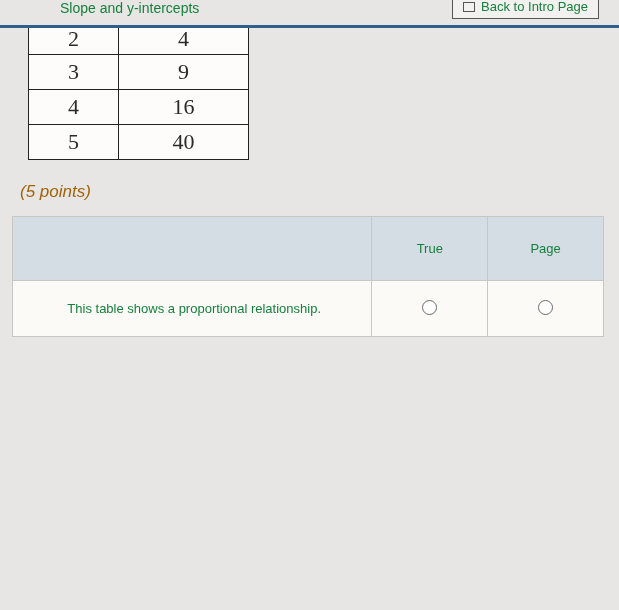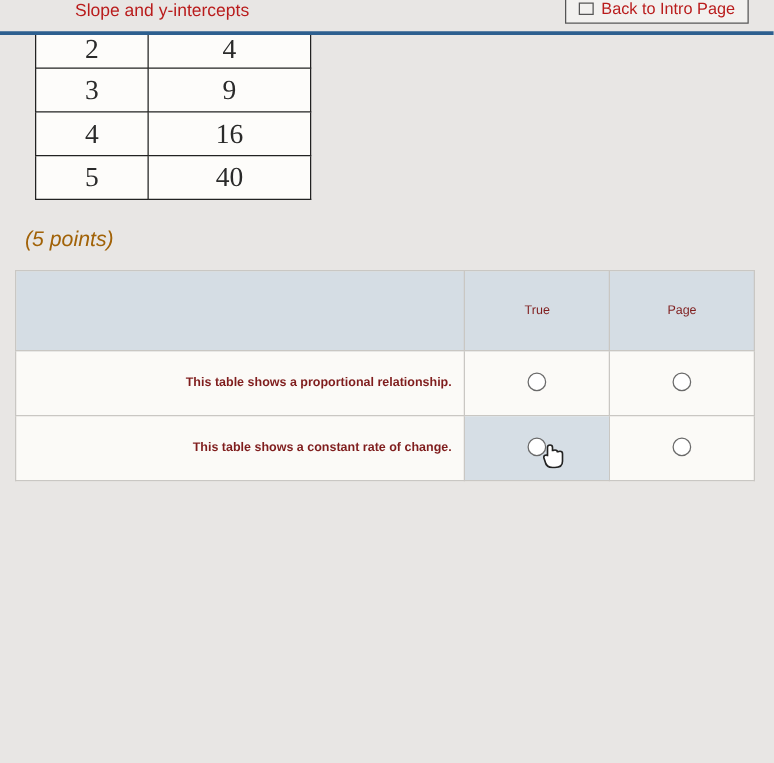--- a/index.html
+++ b/index.html
@@ -12,21 +12,21 @@
     height: 610px;
     overflow: hidden;
     color: #2a2a2a;
   }
   .top-bar {
     display: flex;
     align-items: flex-start;
     justify-content: space-between;
     padding: 0 20px 4px 60px;
     font-size: 14px;
-    color: #b91c1c;
+    color: #15803d;
   }
   .top-title { padding-top: 0; }
   .intro-btn {
     border: 1.5px solid #555;
     padding: 2px 10px 4px 10px;
     font-size: 13px;
     display: flex;
     align-items: center;
     gap: 6px;
     background: #f2f1ef;
@@ -68,33 +68,33 @@
   }
 
   .tf-grid {
     margin: 0 12px 0 12px;
     border-collapse: collapse;
     width: 592px;
     background: #fbfaf7;
   }
   .tf-grid th, .tf-grid td {
     border: 1px solid #c9c7c3;
-    font-size: 10px;
-    color: #7f1d1d;
+    font-size: 13px;
+    color: #15803d;
   }
   .tf-grid thead th {
     background: #d5dde4;
     font-weight: normal;
     height: 64px;
   }
   .tf-grid thead th.stmt-head { background: #d5dde4; }
   .tf-grid tbody td.stmt {
-    text-align: right;
+    text-align: center;
     padding: 20px 10px 20px 14px;
-    font-weight: 700;
+    font-weight: 400;
     width: 360px;
   }
   .tf-grid tbody td.opt {
     text-align: center;
     width: 116px;
     position: relative;
   }
   .radio {
     width: 15px; height: 15px;
     border: 1.5px solid #6a6a6a;
@@ -153,26 +153,14 @@
       <th>True</th>
       <th>Page</th>
     </tr>
   </thead>
   <tbody>
     <tr>
       <td class="stmt">This table shows a proportional relationship.</td>
       <td class="opt"><span class="radio"></span></td>
       <td class="opt"><span class="radio"></span></td>
     </tr>
-    <tr>
-      <td class="stmt">This table shows a constant rate of change.</td>
-      <td class="opt hover-cell">
-        <span class="radio"></span>
-        <span class="cursor">
-          <svg width="18" height="20" viewBox="0 0 18 20">
-            <path d="M4 10 L4 3 Q4 1 6 1 Q8 1 8 3 L8 6 Q8 5 10 5 Q12 5 12 7 Q12 6 14 6 Q16 6 16 8 L16 14 Q16 19 10 19 L8 19 Q3 19 2 14 L1 11 Q1 9 3 9 Q4 9 4 10 Z" fill="#fff" stroke="#222" stroke-width="1.3"></path>
-          </svg>
-        </span>
-      </td>
-      <td class="opt"><span class="radio"></span></td>
-    </tr>
   </tbody>
 </table>
 
 </body></html>

